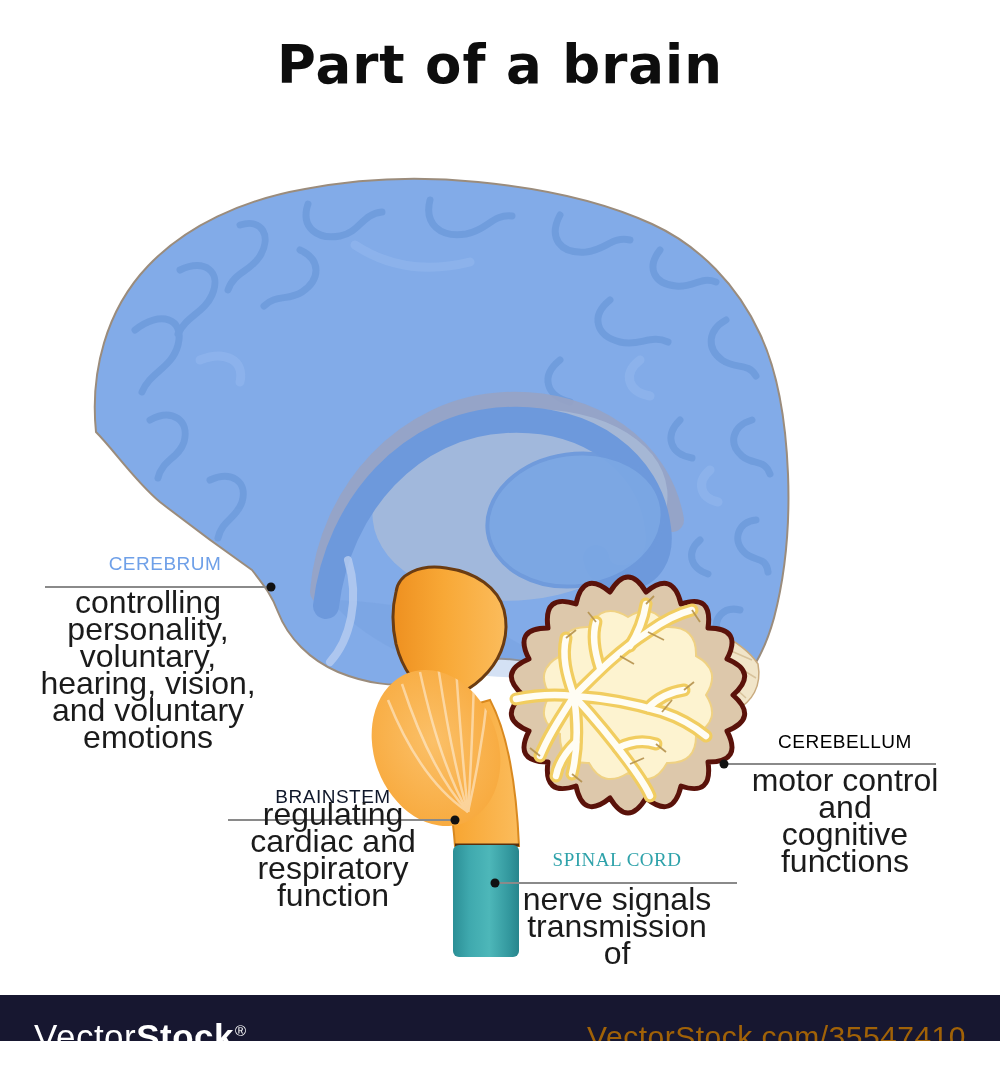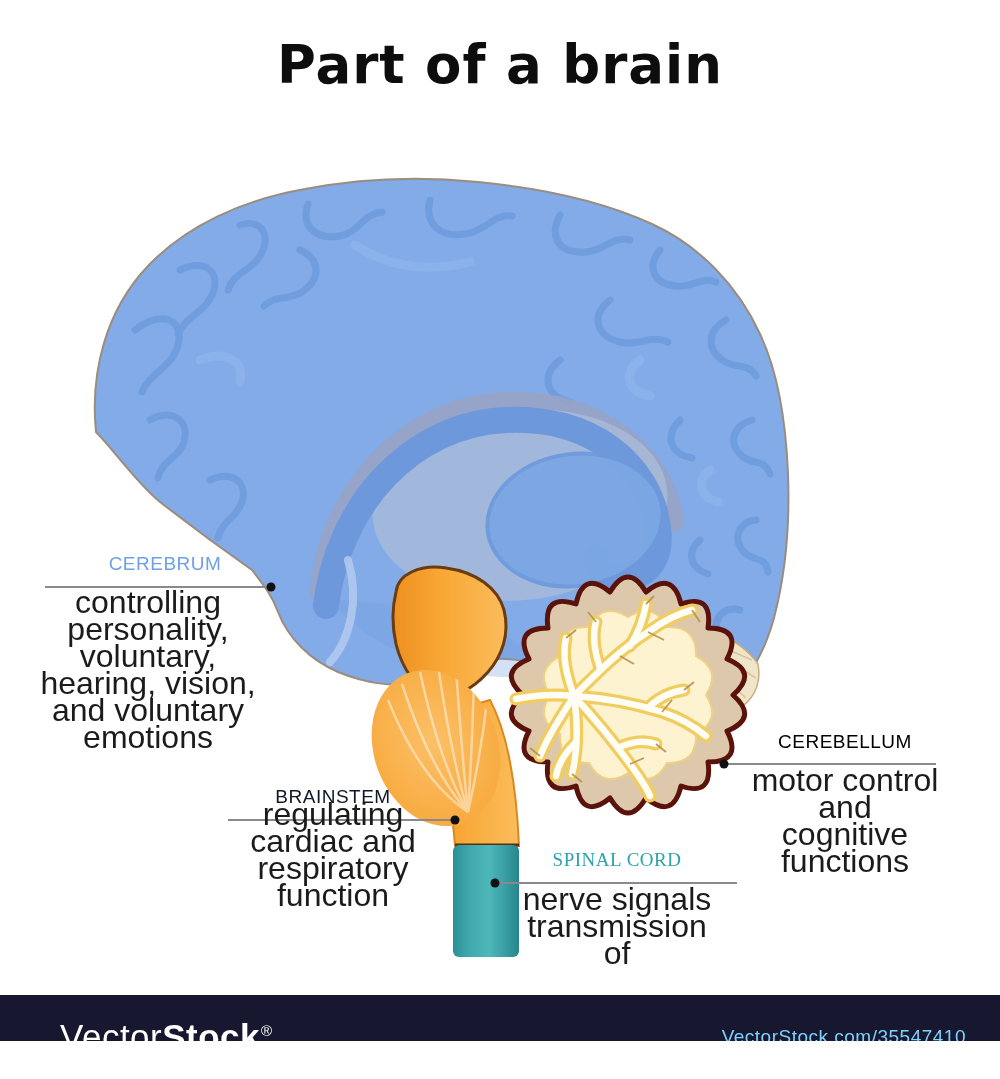--- a/index.html
+++ b/index.html
@@ -13,24 +13,24 @@
                letter-spacing:.5px;white-space:nowrap;}
   .ann-desc{position:absolute;text-align:center;font-size:32px;line-height:27px;
             color:#1b1b1b;}
   .c-cerebrum{color:#6FA0E8;}
   .c-brainstem{color:#0f172a;}
   .c-cerebellum{color:#000000;}
   .c-spinal{color:#2EA2AA;font-family:Liberation Serif, serif;}
   .footer{position:absolute;left:0;top:995px;width:1000px;height:84px;background:#171730;
           display:flex;align-items:center;justify-content:space-between;
           padding:0 34px;box-sizing:border-box;}
-  .logo{color:#ffffff;font-size:35px;font-weight:400;letter-spacing:.5px;margin-left:26px;}
+  .logo{color:#ffffff;font-size:35px;font-weight:400;letter-spacing:.5px;}
   .logo .bold{font-weight:700;}
   .logo sup{font-size:15px;vertical-align:super;margin-left:1px;}
-  .credit{color:#7dd3fc;font-size:19px;letter-spacing:.5px;}
+  .credit{color:#a16207;font-size:30px;letter-spacing:.5px;}
 </style>
 </head>
 <body>
 
 <div class="canvas">
 
   <div class="title">Part of a brain</div>
 
   <svg class="art" width="1000" height="995" viewBox="0 0 1000 995">
     <defs>

